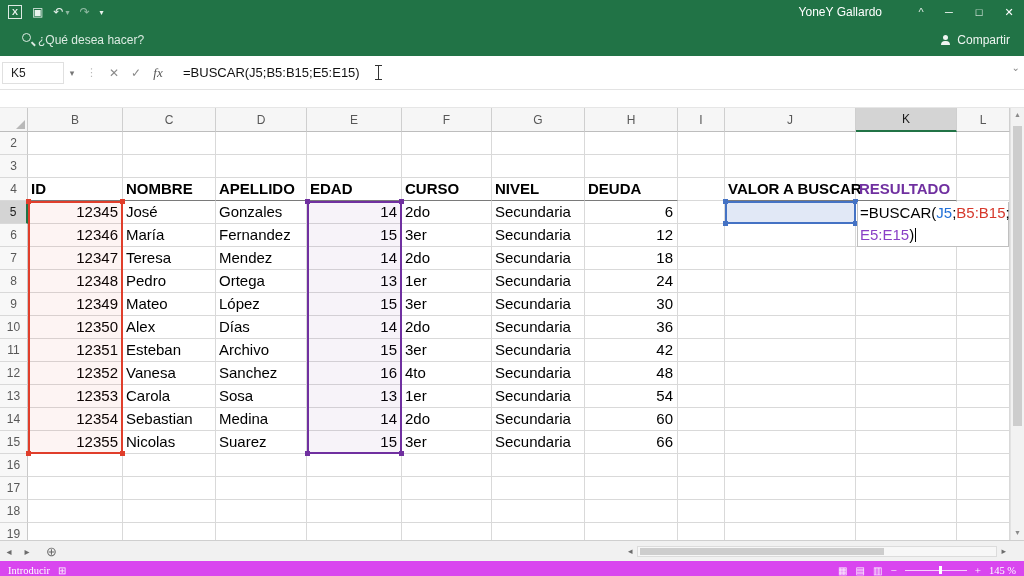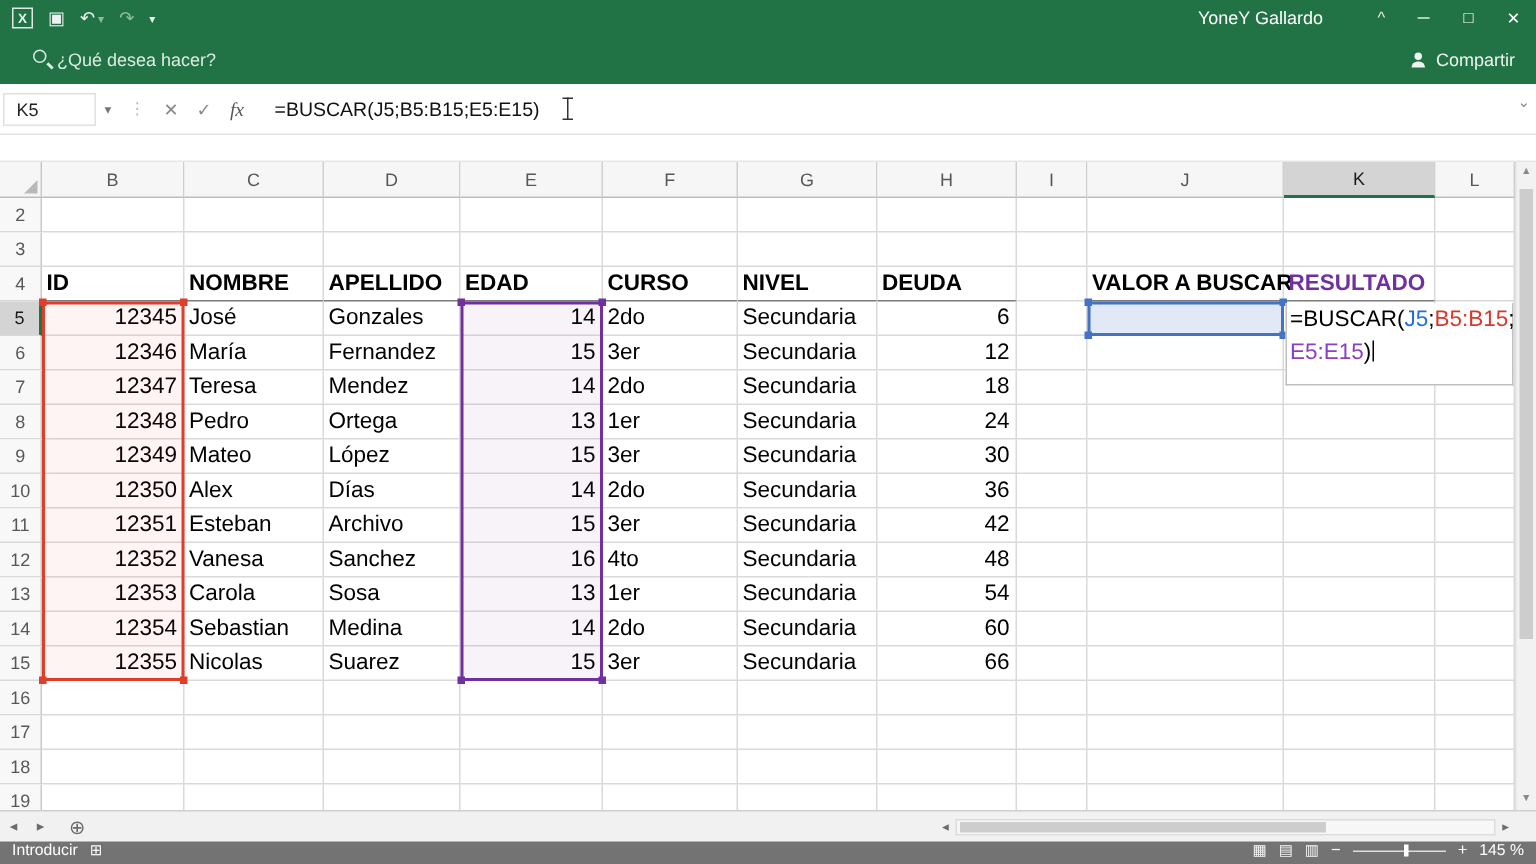--- a/index.html
+++ b/index.html
@@ -70,21 +70,21 @@
   .overlay { position:absolute; pointer-events:none; }
   .red-range { left:28px; top:69px; width:95px; height:253px; border:2px solid #e03e2b; background:rgba(224,62,43,0.06); }
   .red-range .handle { background:#e03e2b; }
   .purple-range { left:307px; top:69px; width:95px; height:253px; border:2px solid #7030a0; background:rgba(112,48,160,0.06); }
   .purple-range .handle { background:#7030a0; }
   .blue-cell { left:725px; top:69px; width:131px; height:23px; border:2px solid #4472c4; background:rgba(68,114,196,0.16); }
   .blue-cell .handle { background:#4472c4; }
   .handle { position:absolute; width:5px; height:5px; }
   .h-tl{left:-4px;top:-4px}.h-tr{right:-4px;top:-4px}.h-bl{left:-4px;bottom:-4px}.h-br{right:-4px;bottom:-4px}
 
-  .edit-overlay { position:absolute; left:857px; top:70px; width:152px; height:55px; background:#fff; border:1px solid #c0c0c0; border-top:none; padding-left:2px; font-size:15px; line-height:22px; white-space:nowrap; }
+  .edit-overlay { position:absolute; left:857px; top:70px; width:152px; height:45px; background:#fff; border:1px solid #c0c0c0; border-top:none; padding-left:2px; font-size:15px; line-height:22px; white-space:nowrap; }
   .fk{color:#000}.fb{color:#2170d8}.fr{color:#d6382b}.fp{color:#8a3fc6}
   .edit-line2::after { content:""; display:inline-block; width:1px; height:14px; background:#000; vertical-align:-2px; margin-left:1px; }
 
   
   .vscroll { position:absolute; right:0; top:0; width:14px; height:432px; background:#f2f2f2; border-left:1px solid #e2e2e2; }
   .vs-arrow { display:block; text-align:center; font-size:7px; color:#8a8a8a; height:14px; line-height:14px; }
   .vs-down { position:absolute; bottom:0; left:0; right:0; }
   .vs-thumb { position:absolute; left:2px; right:2px; top:18px; height:300px; background:#cdcdcd; }
 
   
@@ -93,21 +93,21 @@
   .tabs { display:flex; margin-left:36px; }
   .sheet-tab { padding:0 14px; display:flex; align-items:center; border-right:1px solid #d0d0d0; border-left:1px solid #d0d0d0; color:#3c3c3c; }
   .sheet-tab.active { background:#fff; color:#217346; font-weight:bold; border-bottom:2px solid #21a366; }
   .addsheet { display:flex; align-items:center; padding:0 10px; color:#6c6c6c; font-size:13px; }
   .hscroll { margin-left:auto; width:400px; display:flex; align-items:center; padding-right:14px; }
   .hs-arrow { color:#6c6c6c; font-size:9px; padding:0 4px; }
   .hs-track { flex:1; height:11px; background:#f7f7f7; border:1px solid #dcdcdc; position:relative; }
   .hs-thumb { position:absolute; left:2px; top:1px; bottom:1px; width:68%; background:#cdcdcd; }
 
   
-  .statusbar { height:15px; background:#737373; color:#fff; display:flex; align-items:flex-start; font-size:10.5px; padding:0 8px; gap:8px; }
+  .statusbar { height:15px; background:#d946ef; color:#fff; display:flex; align-items:flex-end; font-size:10.5px; padding:0 8px; gap:8px;font-family:Liberation Serif, serif; }
   .sb-right { margin-left:auto; display:flex; align-items:center; gap:8px; }
   .viewico { font-size:10px; opacity:.95; }
   .zoom-slider { width:62px; height:10px; position:relative; }
   .z-track { position:absolute; left:0; right:0; top:4.5px; height:1.5px; background:rgba(255,255,255,.75); }
   .z-thumb { position:absolute; left:55%; top:1px; width:3px; height:8px; background:#fff; }
   .zoom-pm { font-size:11px; }
   .sb-macro { font-size:10px; opacity:.95; }
 </style>
 </head>
 <body>

